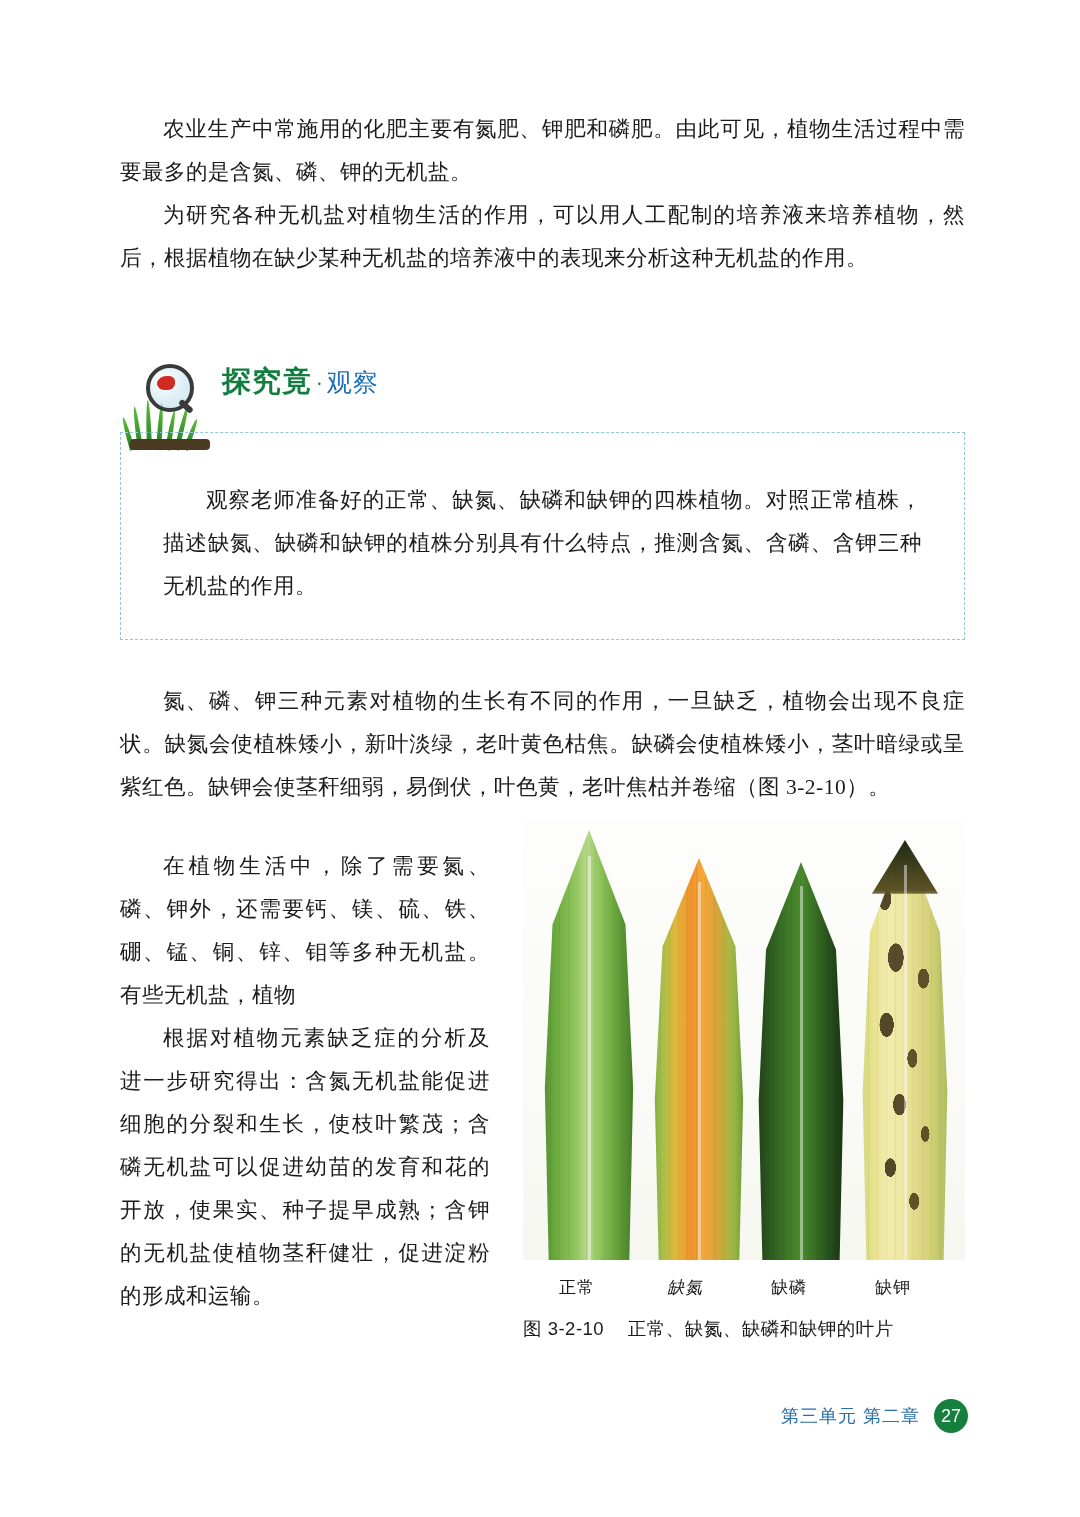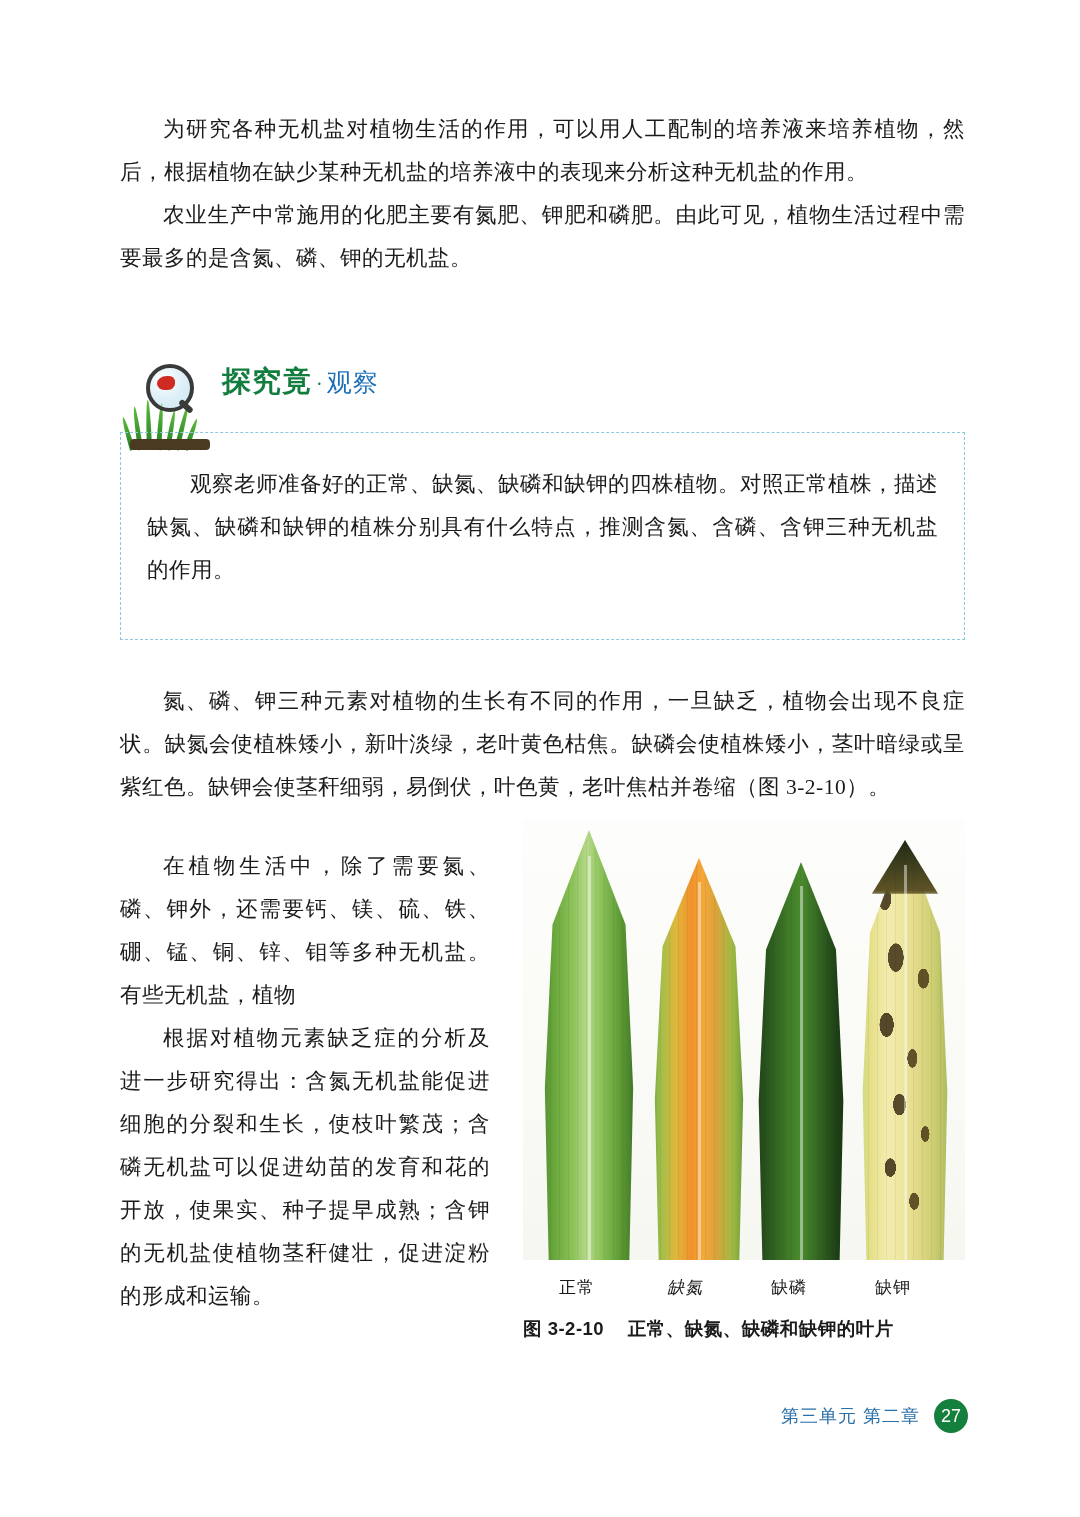--- a/index.html
+++ b/index.html
@@ -51,21 +51,21 @@
   .activity-inner {
     padding: 30px 26px 0 26px;
   }
   .activity-text {
     font-size: 21.5px;
     line-height: 43px;
     text-align: justify;
     text-justify: inter-ideograph;
     text-indent: 2em;
     letter-spacing: 0.5px;
-    margin: 0;
+    margin: 16px;
     color: #1b1b1b;
   }
   .activity-header {
     position: absolute;
     left: 120px;
     top: 362px;
     width: 420px;
     height: 92px;
     display: flex;
   }
@@ -319,21 +319,20 @@
   .lbl-3 { left: 248px; }
   .lbl-4 { left: 352px; }
 
   .fig-caption {
     margin-top: 6px;
     font-family: "Liberation Sans", sans-serif;
     font-size: 18.5px;
     color: #1b1b1b;
     letter-spacing: 0.5px;
     white-space: nowrap;
-    font-weight: bold;
   }
   .fig-caption .num {
     margin-right: 18px;
   }
 
   
   .footer {
     position: absolute;
     right: 112px;
     bottom: 84px;
@@ -361,22 +360,22 @@
     justify-content: center;
     text-align: center;
   }
 </style>
 </head>
 <body>
 
 <div class="page">
 
   <div class="content">
+    <p class="para">农业生产中常施用的化肥主要有氮肥、钾肥和磷肥。由此可见，植物生活过程中需要最多的是含氮、磷、钾的无机盐。</p>
     <p class="para">为研究各种无机盐对植物生活的作用，可以用人工配制的培养液来培养植物，然后，根据植物在缺少某种无机盐的培养液中的表现来分析这种无机盐的作用。</p>
-    <p class="para">农业生产中常施用的化肥主要有氮肥、钾肥和磷肥。由此可见，植物生活过程中需要最多的是含氮、磷、钾的无机盐。</p>
   </div>
 
   <div class="activity-header">
     <div class="badge">
       <div class="grass">
         <span></span>
           <span></span>
           <span></span>
           <span></span>
           <span></span>

